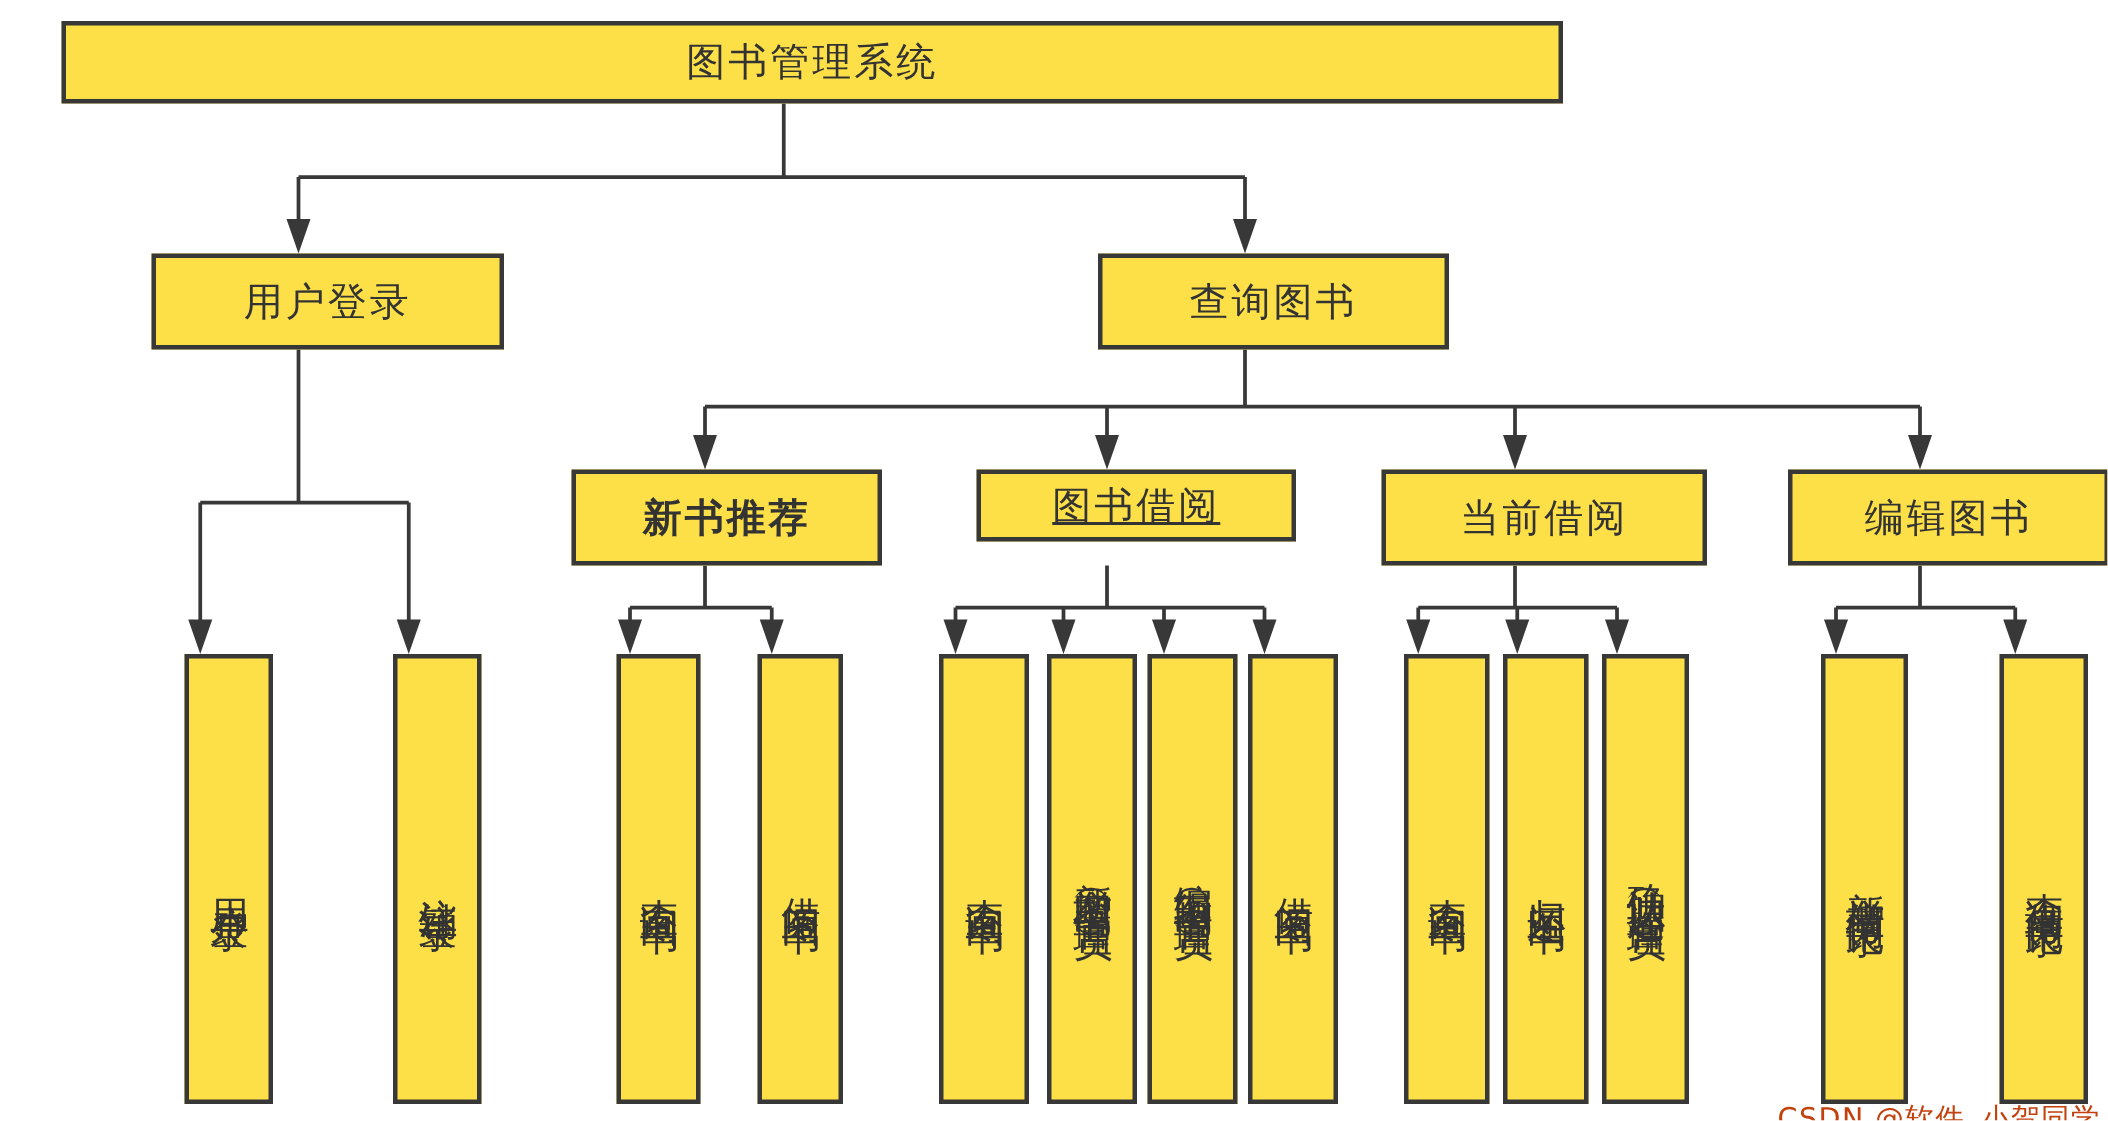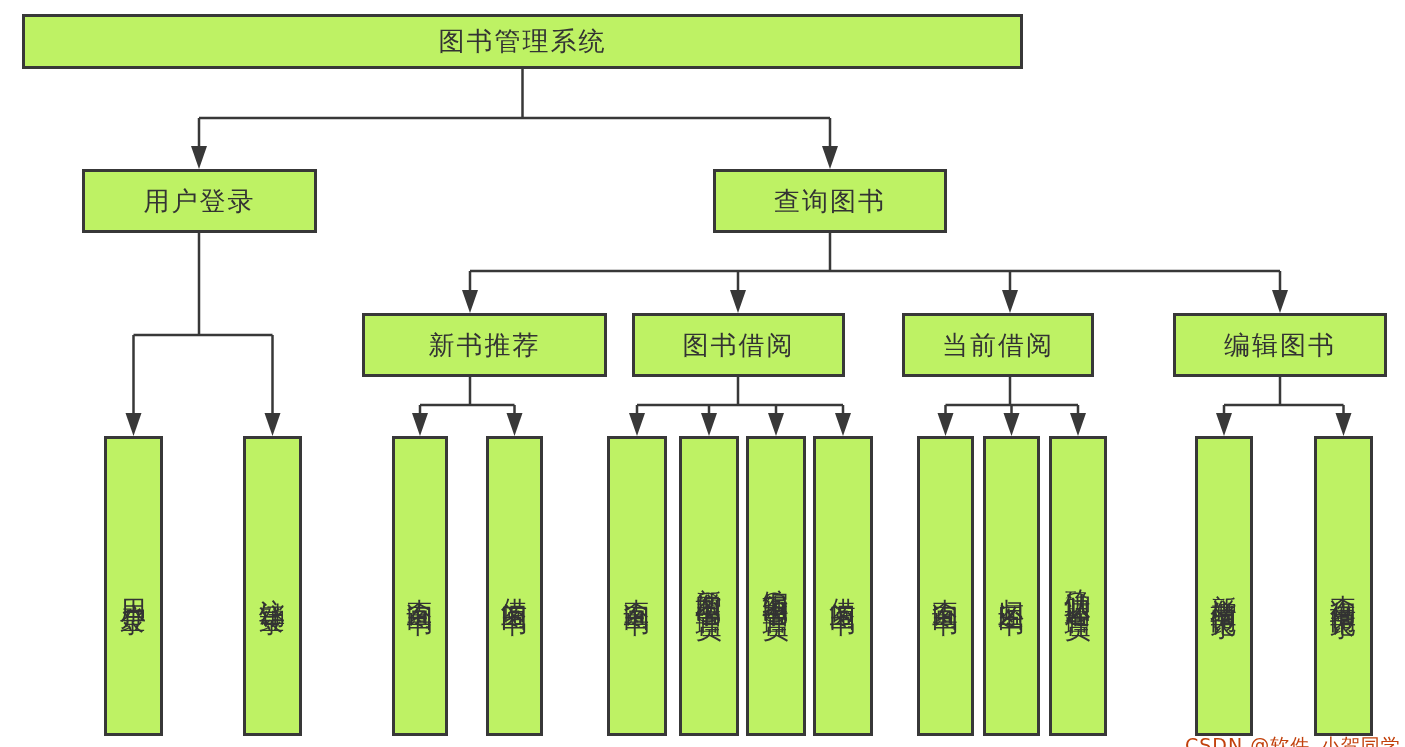--- a/index.html
+++ b/index.html
@@ -22,28 +22,29 @@
     stroke-width: 2.5;
   }
   #connectors polygon {
     fill: #383838;
     stroke: none;
   }
   .node {
     position: absolute;
     box-sizing: border-box;
     border: 3px solid #383838;
-    background: #bef264;
+    background: #fde047;
     display: flex;
     align-items: center;
     justify-content: center;
     color: #333333;
     font-size: 26px;
     letter-spacing: 2px;
     white-space: nowrap;
+    margin-left: 19px;
   }
   .vnode span {
     writing-mode: vertical-rl;
     text-orientation: mixed;
     letter-spacing: 4px;
     line-height: 1;
   }
   #watermark {
     position: absolute;
     left: 1185px;
@@ -107,23 +108,23 @@
       <polygon points="1216,413 1232,413 1224,436"></polygon>
       <polygon points="1335.5,413 1351.5,413 1343.5,436"></polygon>
     </g>
   </svg>
 
   <div class="node" style="left:22px; top:14px; width:1001px; height:55px;">图书管理系统</div>
 
   <div class="node" style="left:82px; top:169px; width:235px; height:64px;">用户登录</div>
   <div class="node" style="left:713px; top:169px; width:234px; height:64px;">查询图书</div>
 
-  <div class="node" style="left:362px; top:313px; width:245px; height:64px;">新书推荐</div>
-  <div class="node" style="left:632px; top:313px; width:213px; height:64px;">图书借阅</div>
-  <div class="node" style="left:902px; top:313px; width:192px; height:64px;">当前借阅</div>
+  <div class="node" style="left:362px; top:313px; width:207px; height:64px;font-weight:bold;">新书推荐</div>
+  <div class="node" style="left:632px; top:313px; width:213px; height:48px;text-decoration:underline;">图书借阅</div>
+  <div class="node" style="left:902px; top:313px; width:217px; height:64px;">当前借阅</div>
   <div class="node" style="left:1173px; top:313px; width:214px; height:64px;">编辑图书</div>
 
   <div class="node vnode" style="left:104px; top:436px; width:59px; height:300px;">
     <span>用户登录</span>
   </div>
   <div class="node vnode" style="left:243px; top:436px; width:59px; height:300px;">
     <span>注销登录</span>
   </div>
 
   <div class="node vnode" style="left:392px; top:436px; width:56px; height:300px;">

